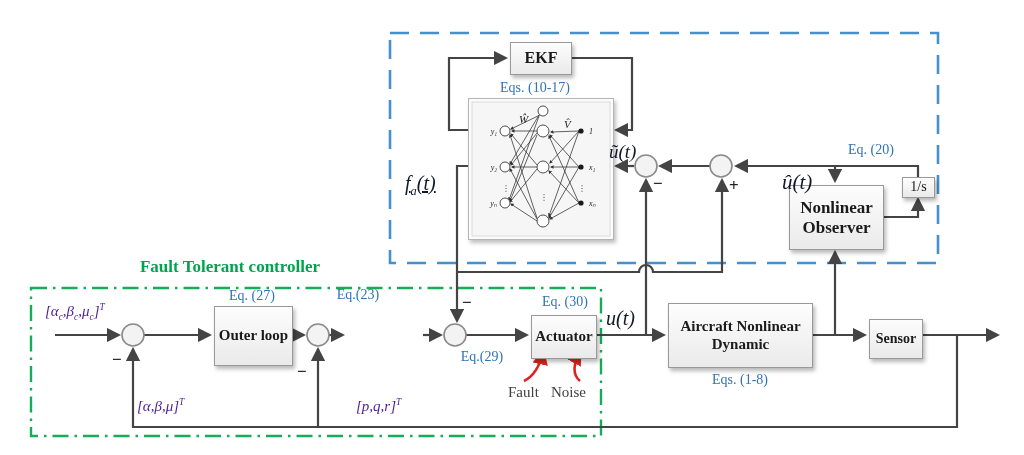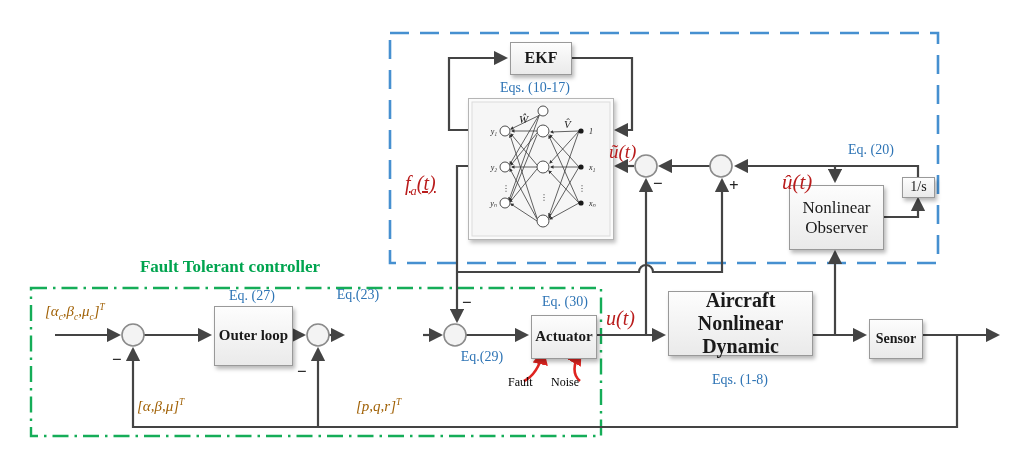--- a/index.html
+++ b/index.html
@@ -7,24 +7,24 @@
           font-family:"Liberation Serif",serif;}
   #wires{position:absolute;left:0;top:0;z-index:1;}
   .block{position:absolute;z-index:2;background:linear-gradient(#fdfdfd,#eaeaea);
          border:1px solid #999;box-shadow:2px 3px 4px rgba(0,0,0,.28);
          display:flex;align-items:center;justify-content:center;text-align:center;
          color:#1a1a1a;font-weight:bold;line-height:1.15;}
   .block.plain{font-weight:normal;}
   .lbl{position:absolute;z-index:3;white-space:nowrap;}
   .title{font-weight:bold;font-size:17px;text-align:center;}
   .eq{color:#2e74b5;font-size:14px;text-align:center;}
-  .sig{font-style:italic;font-size:20px;color:#b91c1c;}
-  .vec{font-style:italic;font-size:15px;color:#a16207;}
+  .sig{font-style:italic;font-size:20px;color:#0f172a;}
+  .vec{font-style:italic;font-size:15px;color:#4c1d95;}
   .sign{font-weight:bold;font-size:17px;color:#222;}
-  .red{color:#000000;font-size:12px;}
+  .red{color:#404040;font-size:15px;margin-top:9px;}
   sub,sup{font-size:62%;line-height:0;}
   #nnbox{position:absolute;z-index:2;left:468px;top:98px;width:144px;height:140px;
          background:#fbfbfb;border:1px solid #b5b5b5;box-shadow:2px 3px 4px rgba(0,0,0,.25);}
 </style>
 </head>
 <body>
 
 <div id="canvas">
 
   <svg id="wires" width="1024" height="455">
@@ -83,30 +83,30 @@
       <circle cx="455" cy="335" r="11"></circle>
       <circle cx="646" cy="166" r="11"></circle>
       <circle cx="721" cy="166" r="11"></circle>
     </g>
   </svg>
 
   <div class="lbl title" style="left:105px;top:257px;width:250px;color:#00a44f;">Fault Tolerant controller</div>
 
   <div class="block" style="left:510px;top:42px;width:60px;height:31px;font-size:16px;">EKF</div>
 
-  <div class="block plain" style="left:789px;top:185px;width:93px;height:63px;font-size:17px;">Nonlinear Observer</div>
+  <div class="block plain" style="left:789px;top:185px;width:93px;height:63px;font-size:17px;font-weight:bold;">Nonlinear Observer</div>
 
   <div class="block plain" style="left:902px;top:177px;width:31px;height:19px;font-size:14px;">1/s</div>
 
   <div class="block" style="left:214px;top:306px;width:77px;height:58px;font-size:15px;">Outer loop</div>
 
 
   <div class="block" style="left:531px;top:315px;width:64px;height:42px;font-size:15px;">Actuator</div>
 
-  <div class="block" style="left:668px;top:291px;width:145px;height:65px;font-size:20px;padding:0 10px;box-sizing:border-box;">Aircraft Nonlinear Dynamic</div>
+  <div class="block" style="left:668px;top:303px;width:145px;height:65px;font-size:15px;padding:0 10px;box-sizing:border-box;">Aircraft Nonlinear Dynamic</div>
 
   <div class="block" style="left:869px;top:319px;width:52px;height:38px;font-size:14px;">Sensor</div>
 
   <div id="nnbox">
     <svg width="144" height="140" viewBox="0 0 144 140">
       <defs>
         <marker id="nah" viewBox="0 0 10 10" refX="7" refY="5" markerWidth="4.5" markerHeight="4.5" orient="auto-start-reverse">
           <path d="M0,0 L10,5 L0,10 z" fill="#333"></path>
         </marker>
       </defs>

